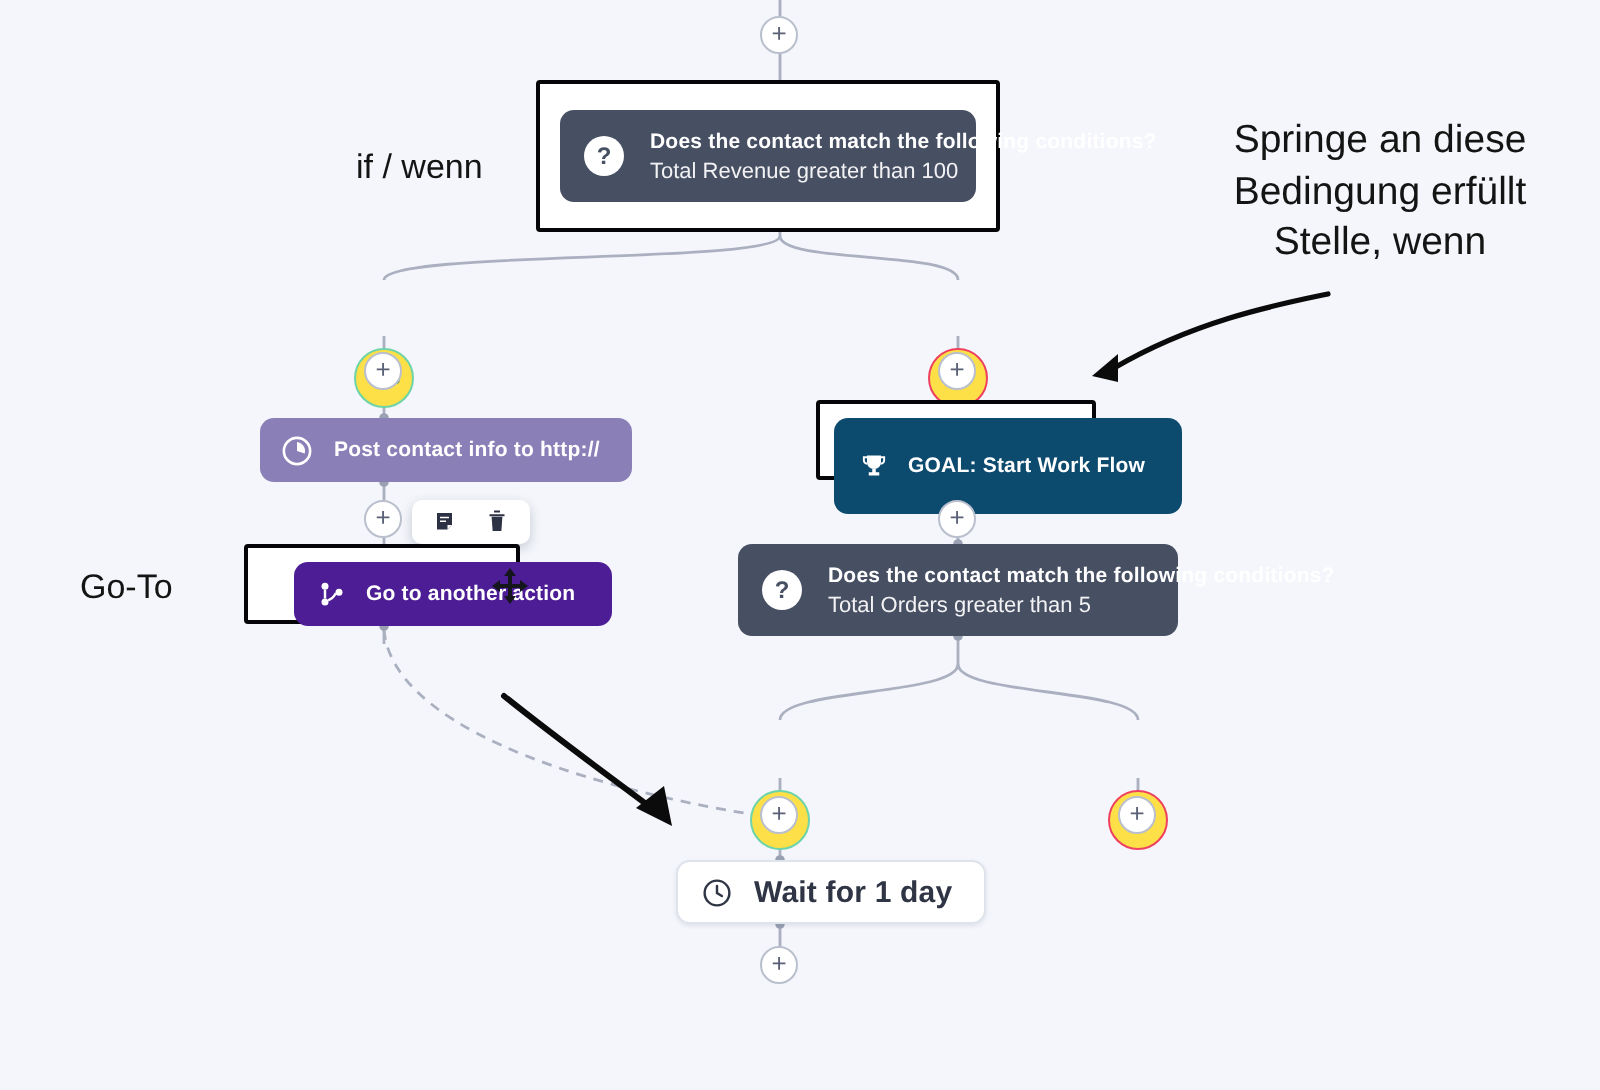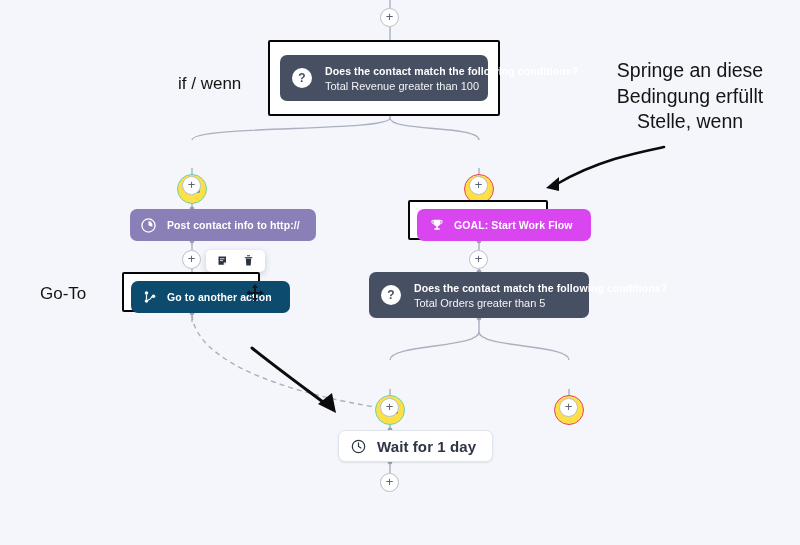--- a/index.html
+++ b/index.html
@@ -41,27 +41,27 @@
   }
 
   
   .webhook {
     background: #8a7fb6; height: 32px; padding: 0 16px 0 11px;
   }
   .webhook .ico { margin-right: 11px; }
 
   
   .goal {
-    background: #d946ef; height: 32px; padding: 0 18px 0 13px;
+    background: #0c4a6e; height: 48px; padding: 0 18px 0 13px;
   }
   .goal .ico { margin-right: 10px; }
 
   
   .goto {
-    background: #0c4a6e; height: 32px; padding: 0 18px 0 12px;
+    background: #4c1d95; height: 32px; padding: 0 18px 0 12px; margin-left: 16px;
   }
   .goto .ico { margin-right: 10px; }
 
   
   .wait {
     background: #ffffff; height: 32px; padding: 0 16px 0 12px;
     color: #2f3545; border: 1px solid #dfe3ec;
     box-shadow: 0 1px 2px rgba(40,50,80,.10);
   }
   .wait .ico { margin-right: 11px; color: #2f3545; }

